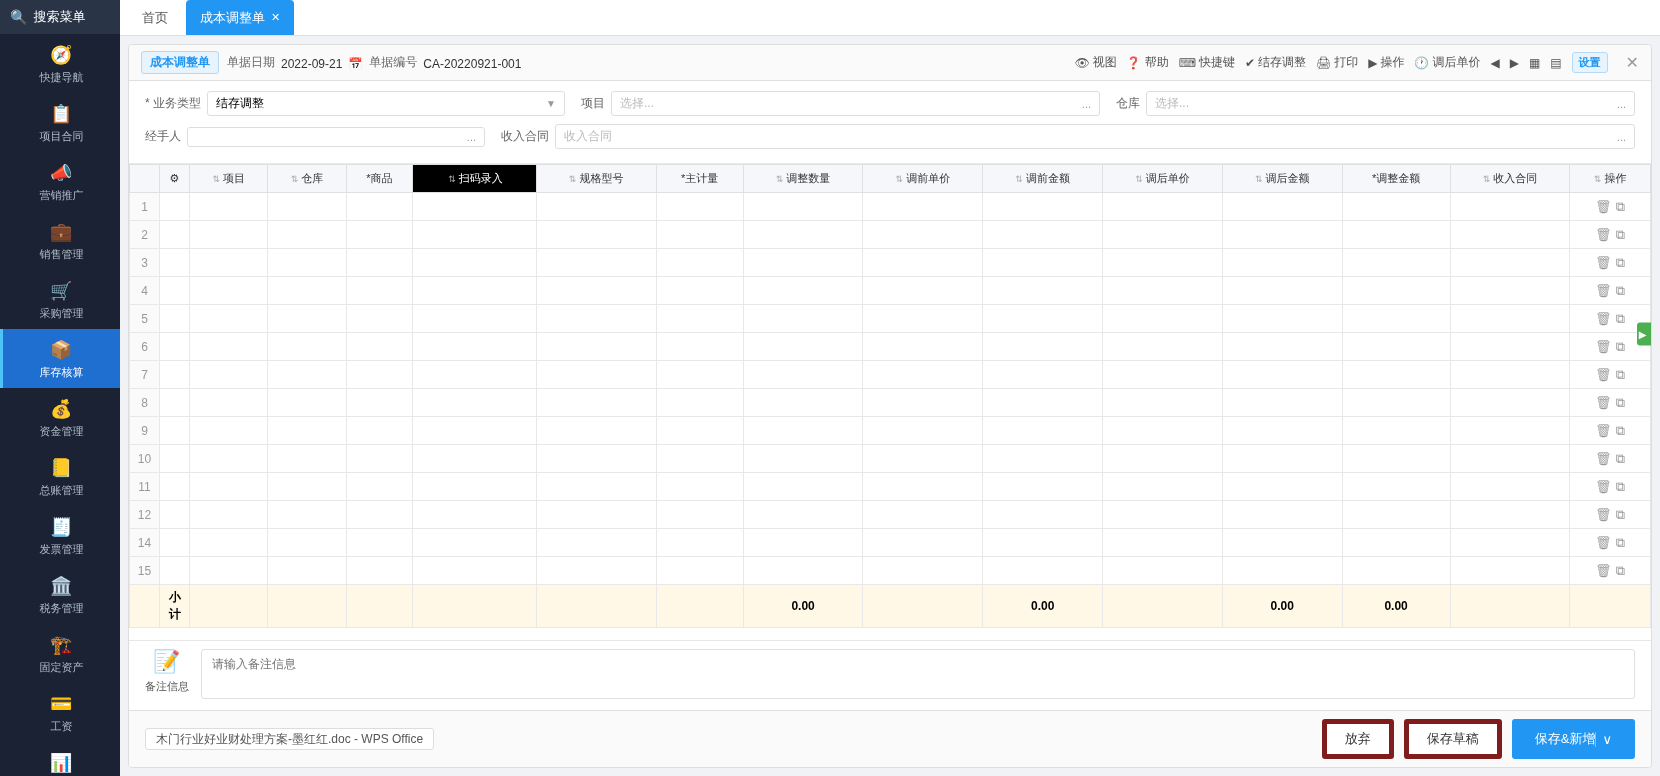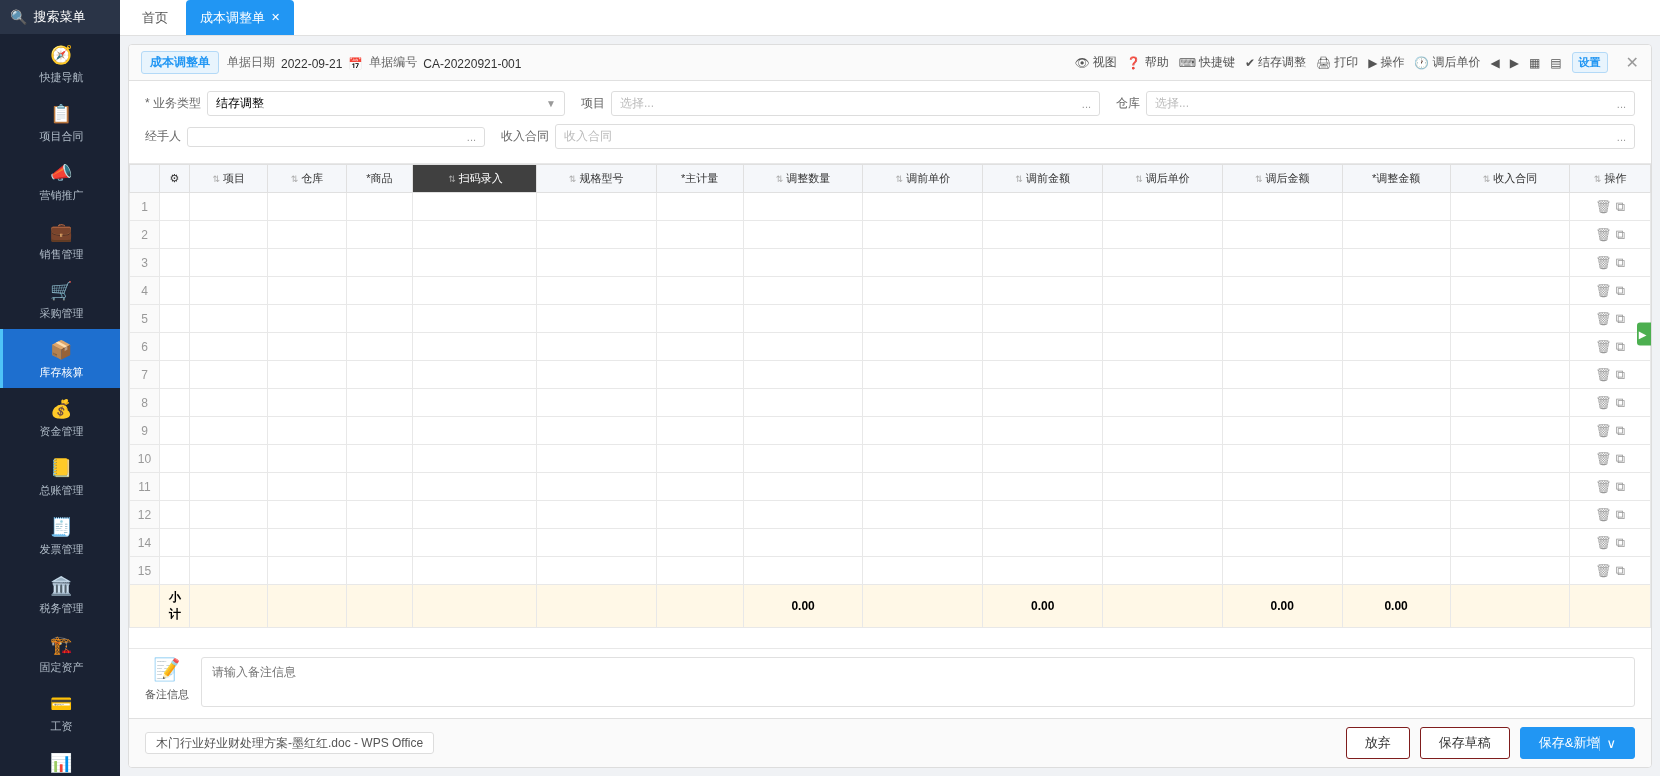--- a/index.html
+++ b/index.html
@@ -193,21 +193,21 @@
       padding: 6px 4px;
       text-align: center;
       font-size: 11px;
       color: #333;
       font-weight: normal;
       white-space: nowrap;
       position: sticky;
       top: 0;
       z-index: 2;
     }
-    thead tr th.highlight-col { background: #404040; color: #fff; padding-left: 6px; }
+    thead tr th.highlight-col { background: #000000; color: #fff; padding-left: 6px; }
     thead tr th .sort-icon { font-size: 9px; color: #aaa; }
     tbody tr td {
       border: 1px solid #e8e8e8;
       padding: 4px 6px;
       font-size: 12px;
       text-align: center;
       height: 28px;
     }
     tbody tr td.row-num { color: #999; background: #fafafa; width: 30px; }
 
@@ -268,21 +268,21 @@
       background: #fafafa;
       gap: 10px;
       flex-shrink: 0;
     }
     .footer-left { margin-right: auto; font-size: 12px; color: #555; }
     .btn {
       padding: 6px 18px;
       border-radius: 3px;
       font-size: 13px;
       cursor: pointer;
-      border: 1px solid #7f1d1d;
+      border: 5px solid #7f1d1d;
       background: #fff;
       color: #333;
     }
     .btn-save-new {
       background: #2196f3;
       color: #fff;
       border-color: #2196f3;
       display: flex;
       align-items: center;
       gap: 0;

